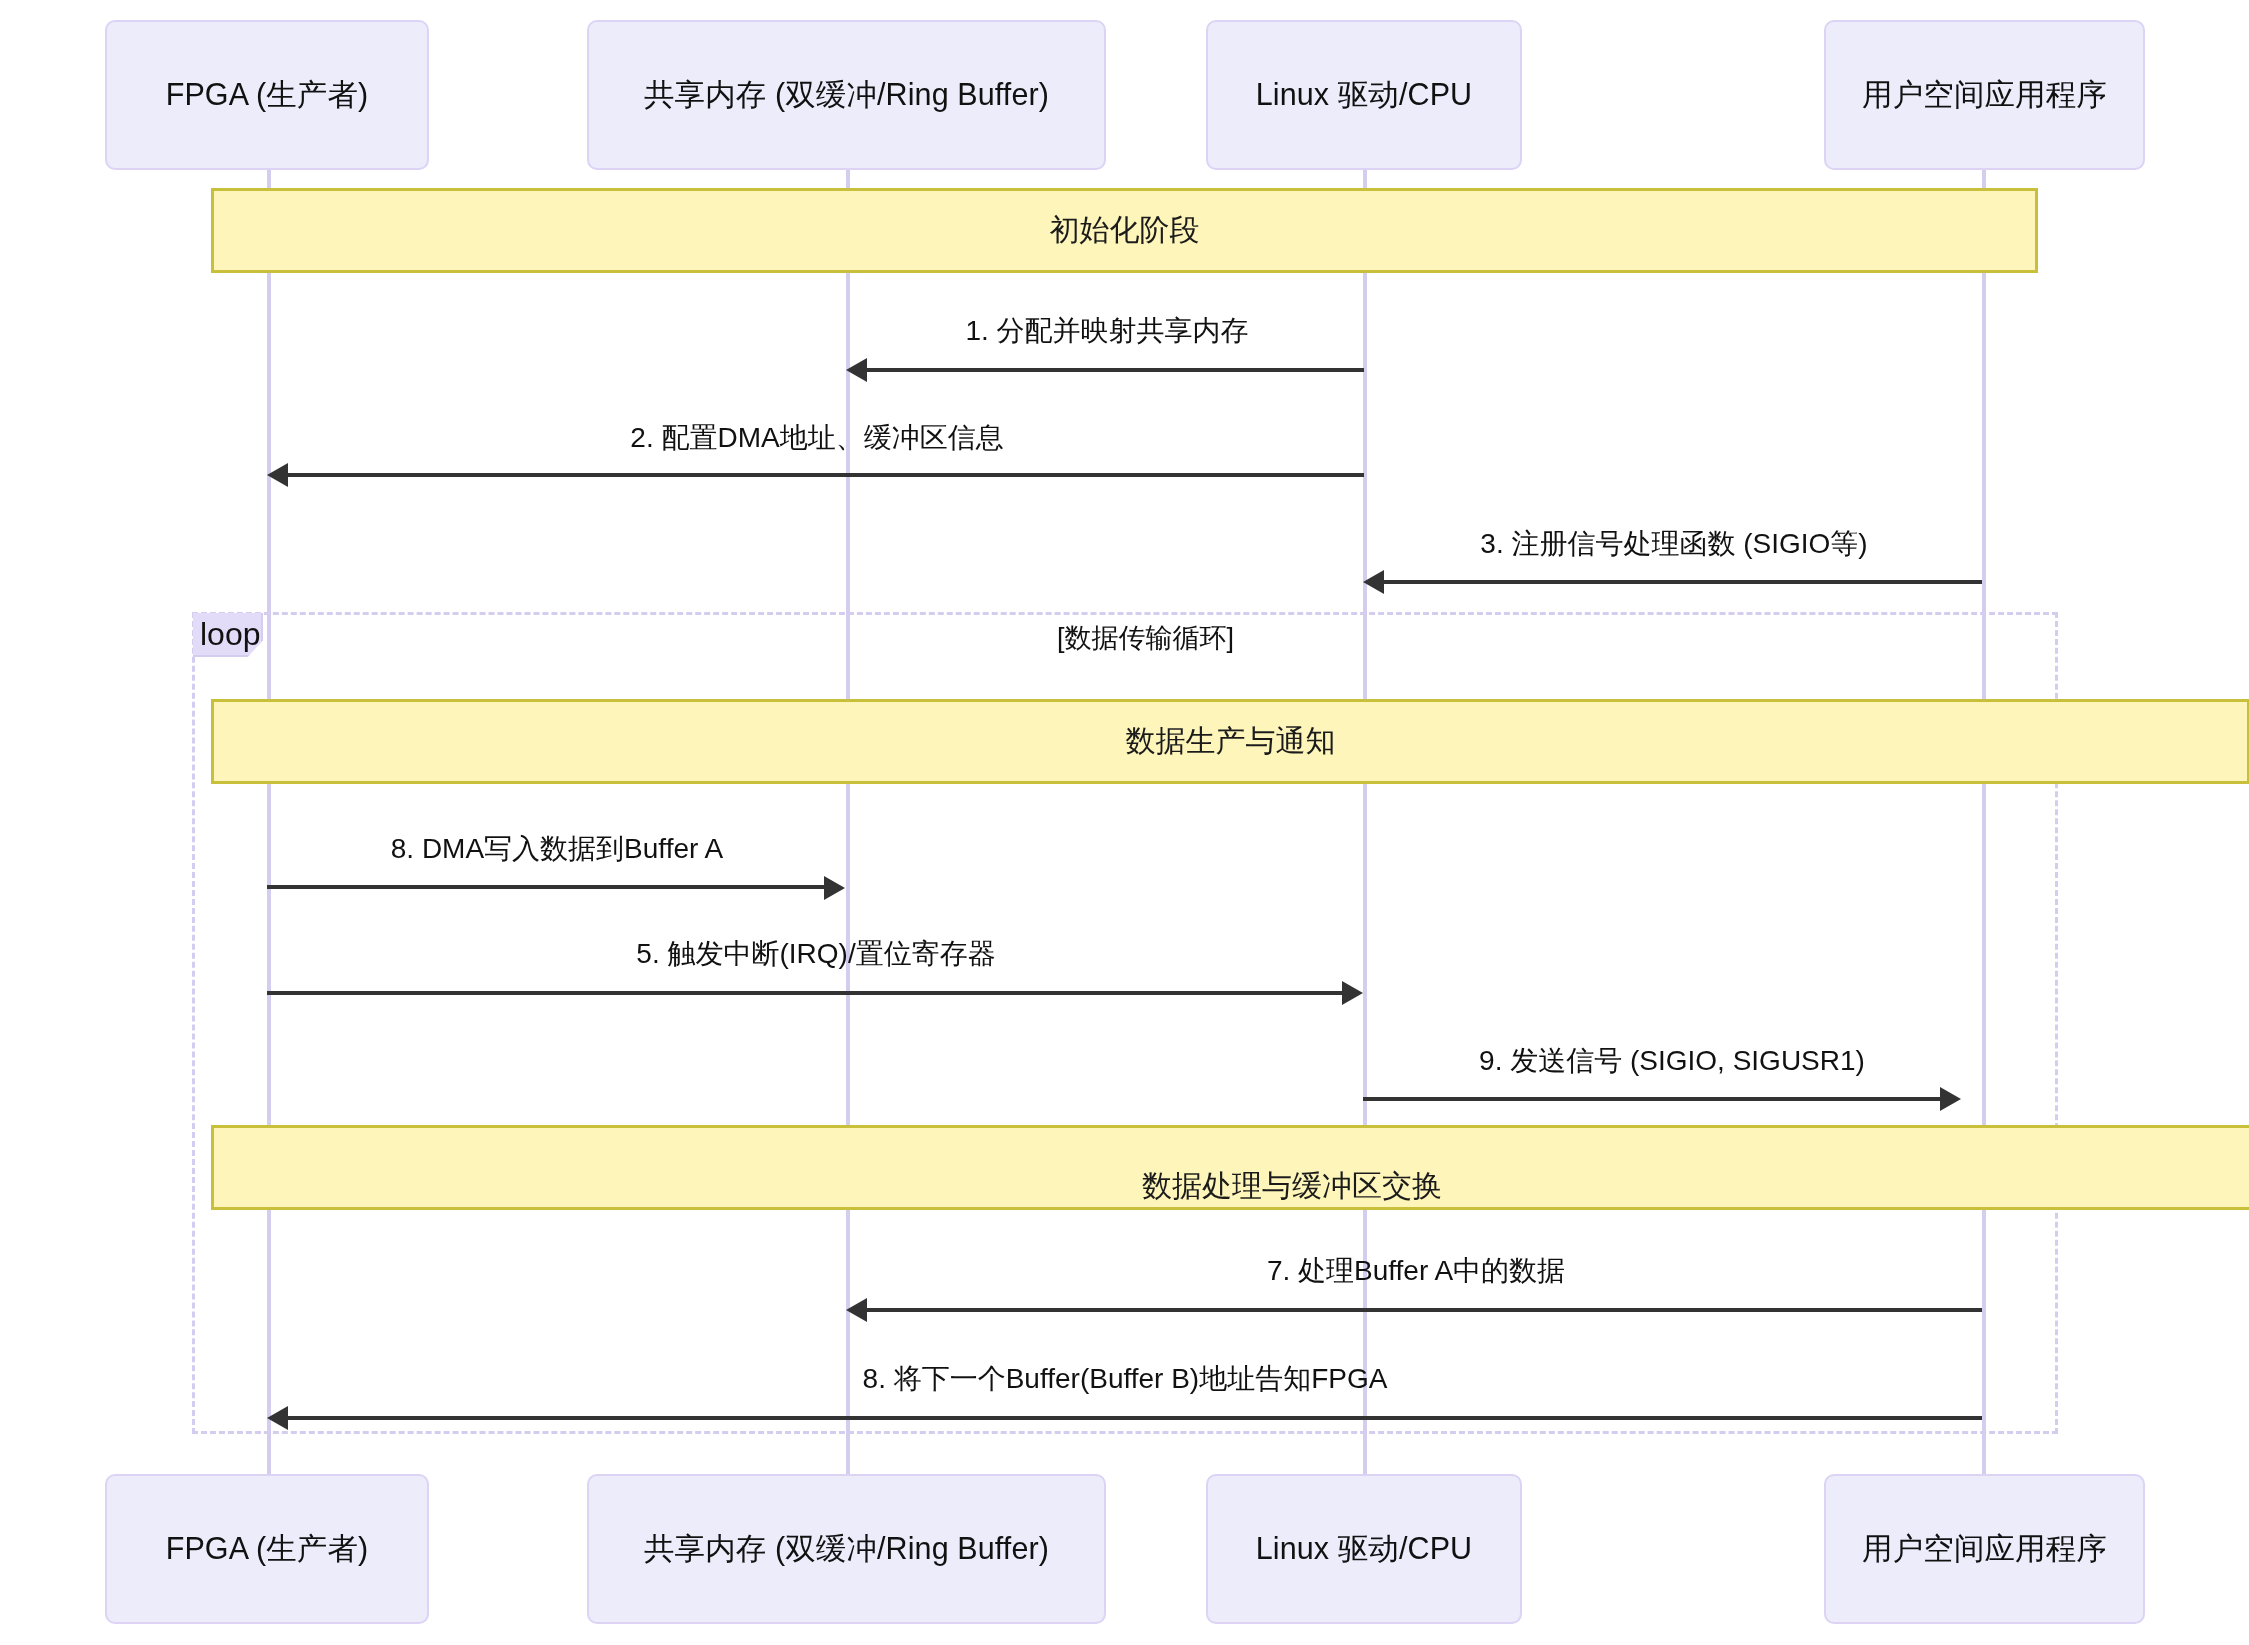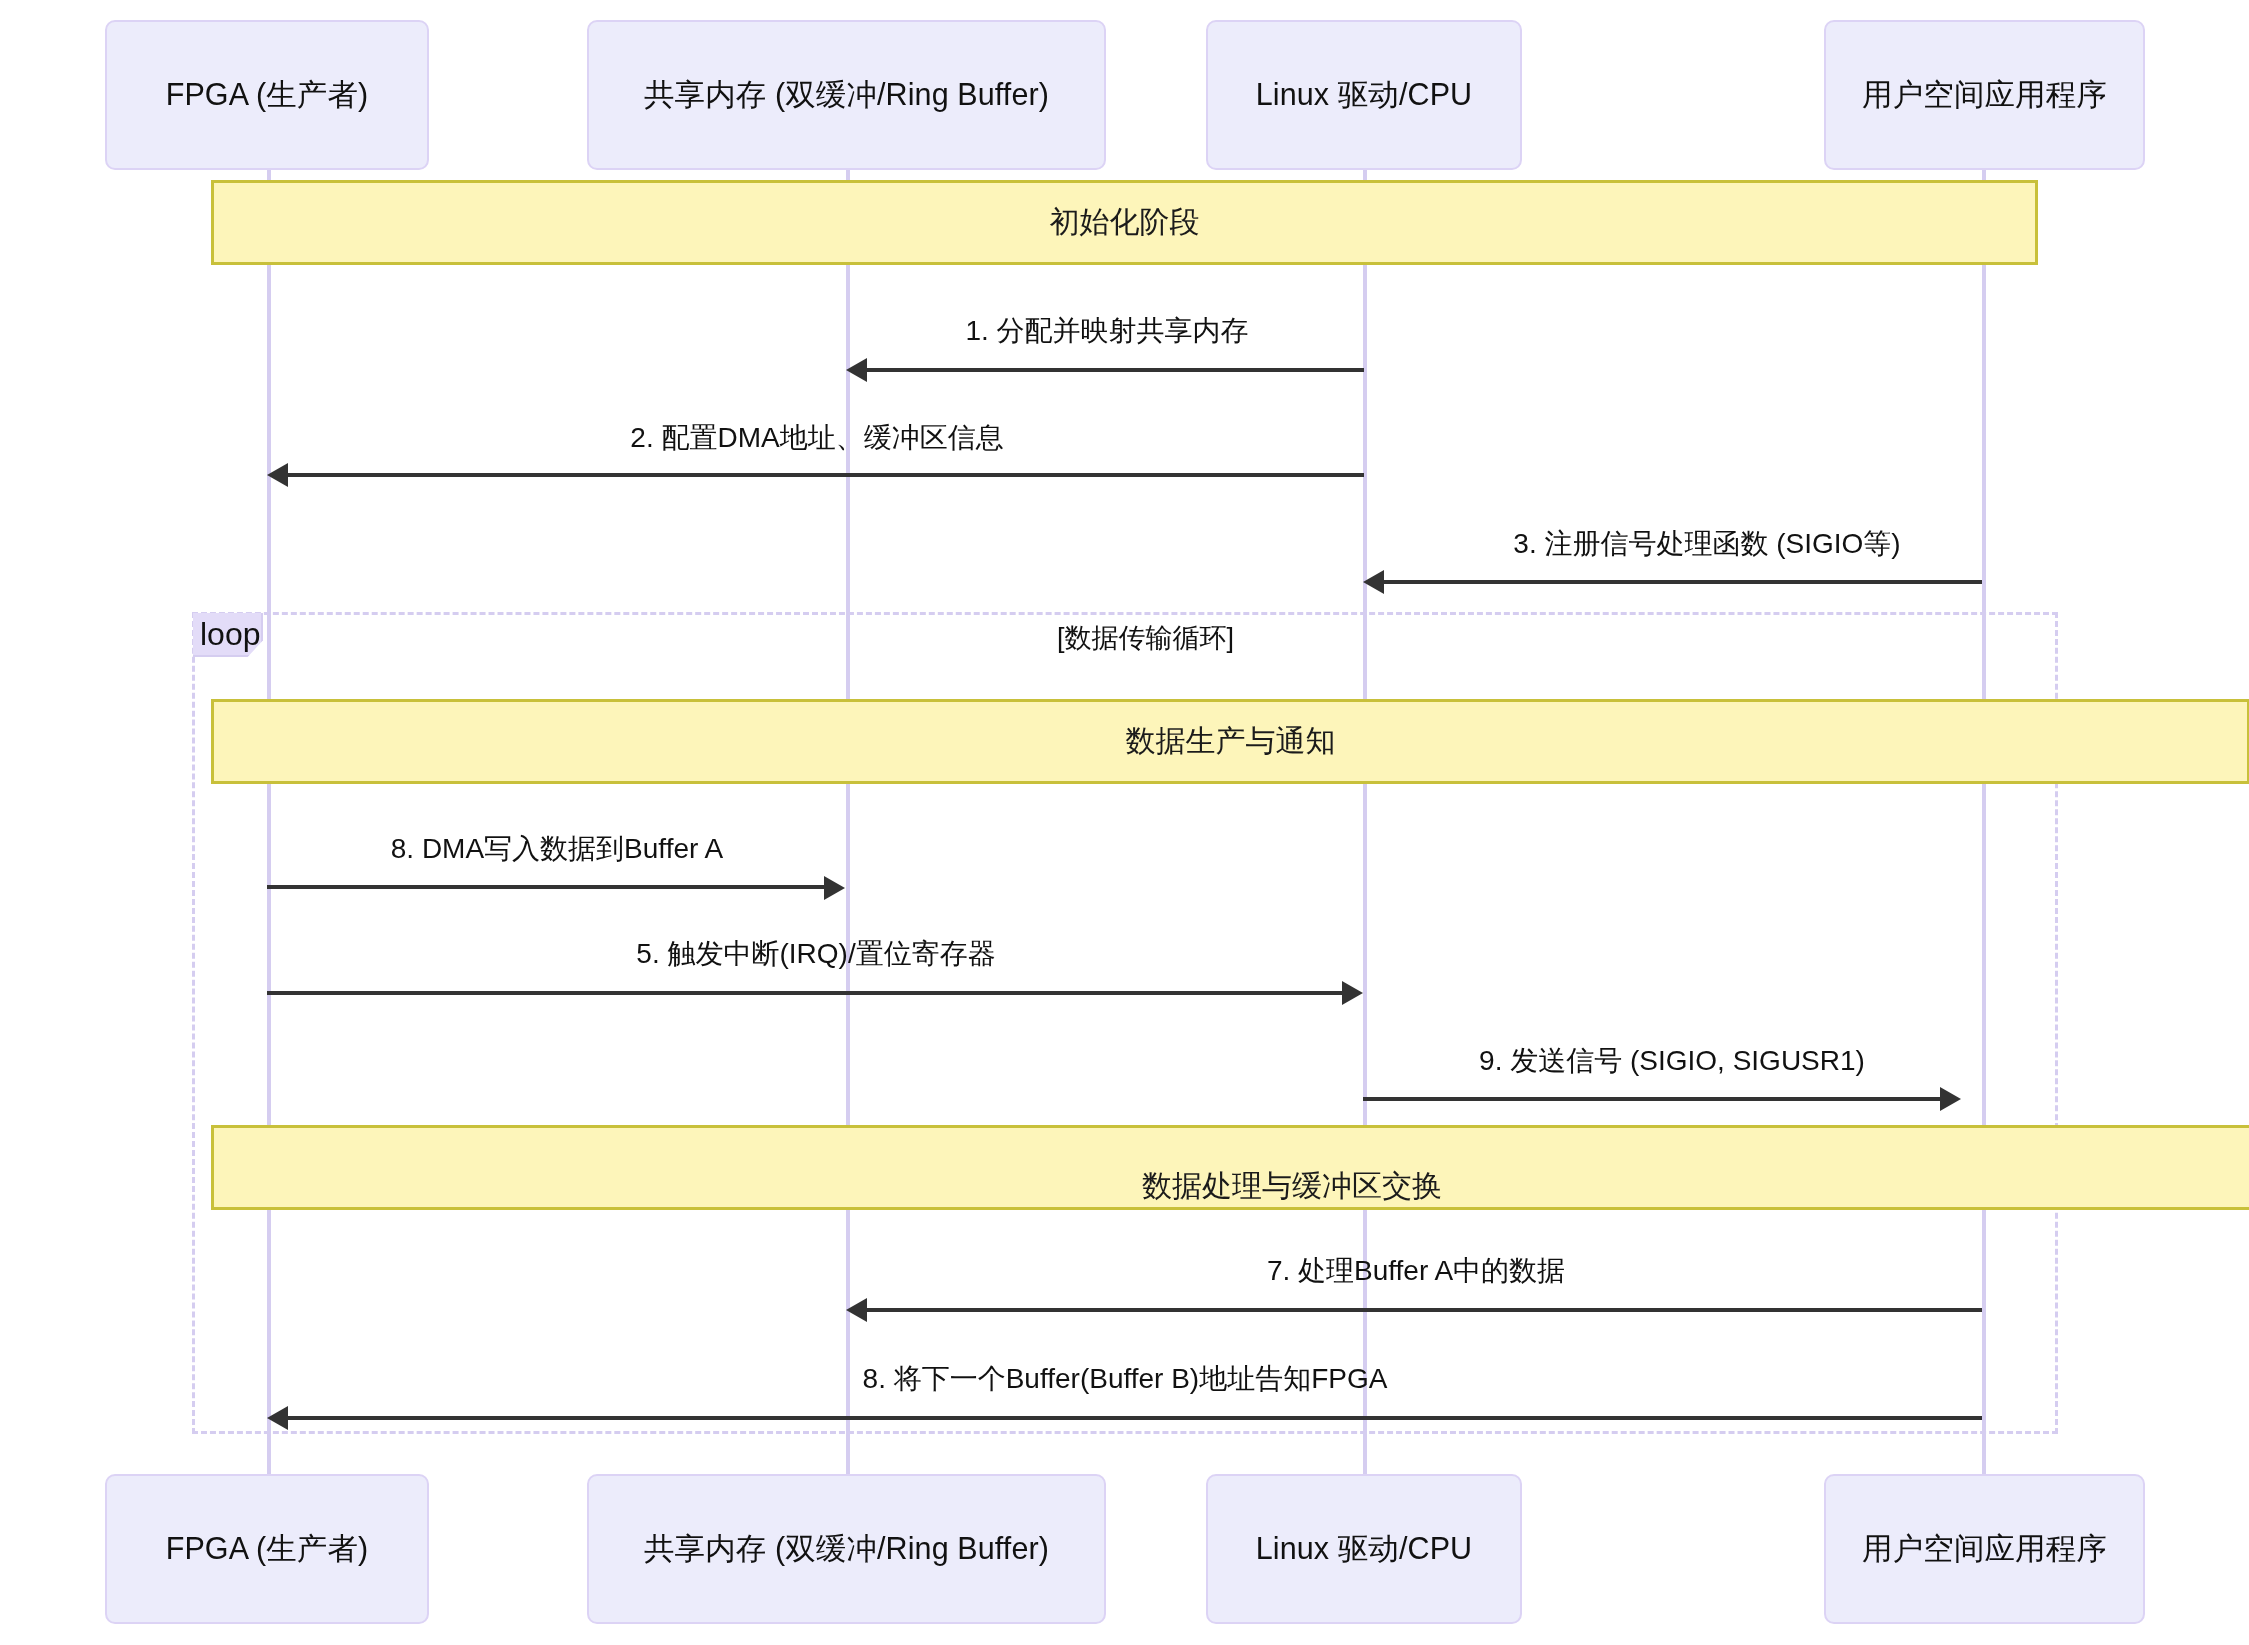--- a/index.html
+++ b/index.html
@@ -141,33 +141,33 @@
   <div class="actor-box" style="left:587px; top:20px; width:519px;">
     <span class="actor-label">共享内存 (双缓冲/Ring Buffer)</span>
   </div>
   <div class="actor-box" style="left:1206px; top:20px; width:316px;">
     <span class="actor-label">Linux 驱动/CPU</span>
   </div>
   <div class="actor-box" style="left:1824px; top:20px; width:321px;">
     <span class="actor-label">用户空间应用程序</span>
   </div>
 
-  <div class="section-banner" style="left:211px; top:180px; width:1827px;">
+  <div class="section-banner" style="left:211px; top:188px; width:1827px;">
     <span class="section-banner-label">初始化阶段</span>
   </div>
 
   <div class="msg-label" style="left:1107px; top:312px;">1. 分配并映射共享内存</div>
   <div class="msg-line" style="left:867px; top:368px; width:497px;"></div>
   <div class="arrow-head left" style="left:846px; top:358px;"></div>
 
   <div class="msg-label" style="left:817px; top:419px;">2. 配置DMA地址、缓冲区信息</div>
   <div class="msg-line" style="left:288px; top:473px; width:1076px;"></div>
   <div class="arrow-head left" style="left:267px; top:463px;"></div>
 
-  <div class="msg-label" style="left:1674px; top:525px;margin-left:33px;">3. 注册信号处理函数 (SIGIO等)</div>
+  <div class="msg-label" style="left:1674px; top:525px;">3. 注册信号处理函数 (SIGIO等)</div>
   <div class="msg-line" style="left:1384px; top:580px; width:598px;"></div>
   <div class="arrow-head left" style="left:1363px; top:570px;"></div>
 
   <div class="loop-frame" style="left:192px; top:612px; width:1866px; height:822px;"></div>
   <div class="loop-tag" style="left:193px; top:613px;">
     <span class="loop-tag-label">loop</span>
   </div>
   <div class="loop-condition" style="left:1057px; top:620px;">[数据传输循环]</div>
 
   <div class="section-banner" style="left:211px; top:699px; width:2039px;">

